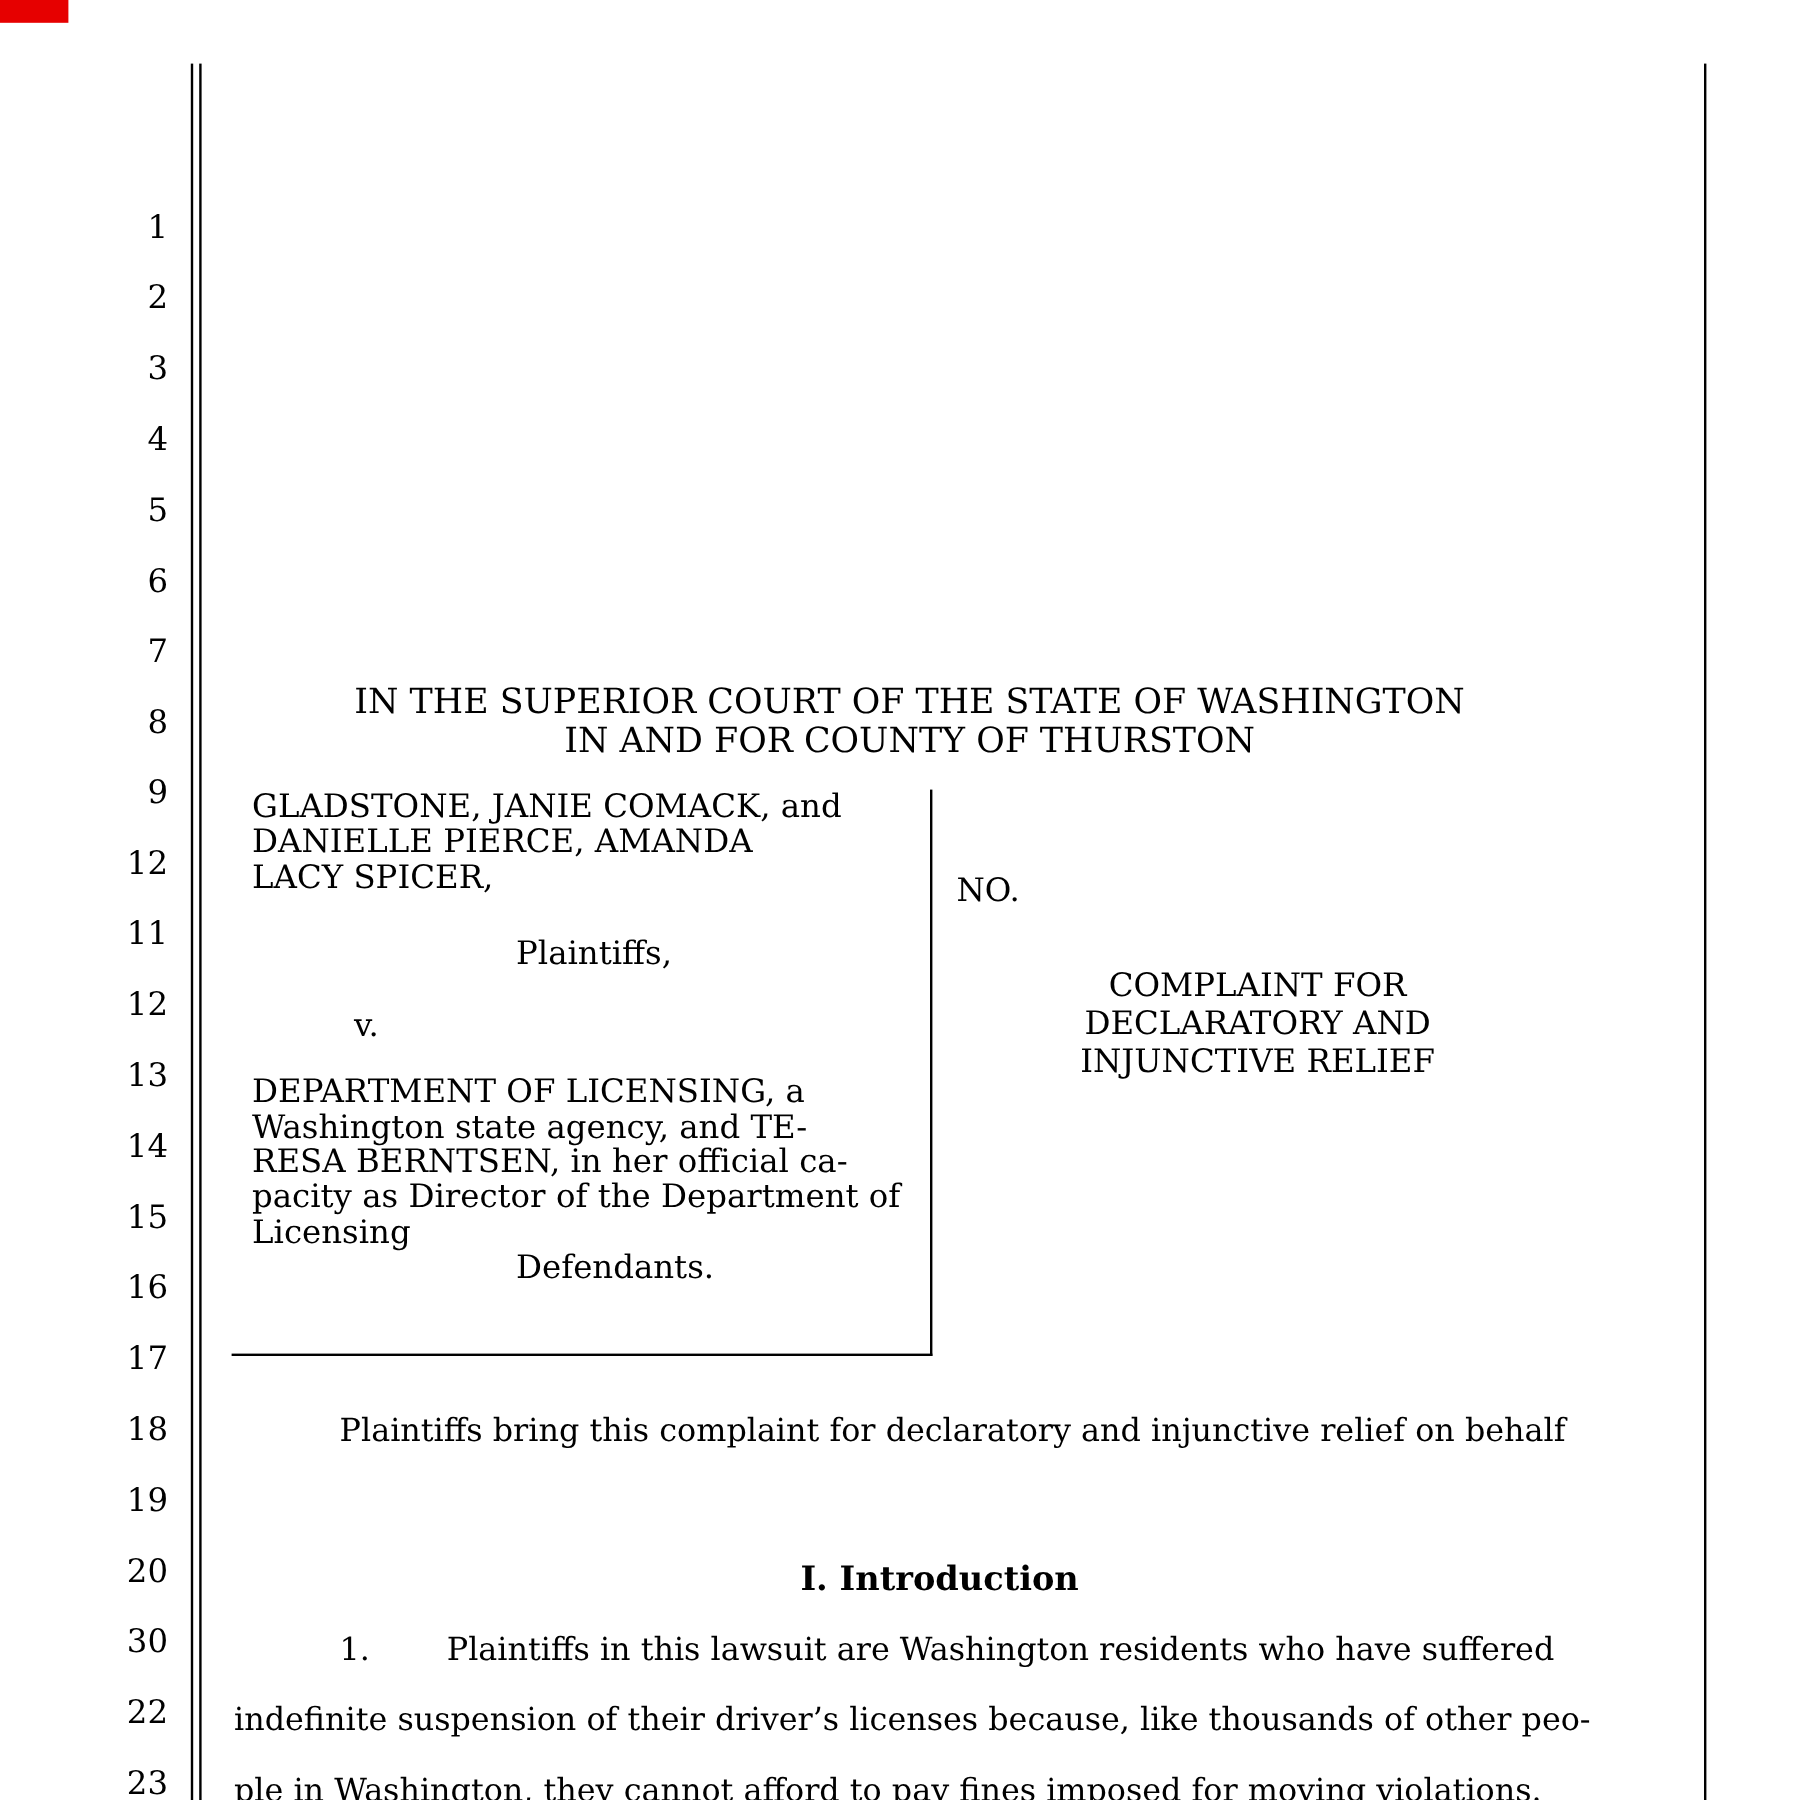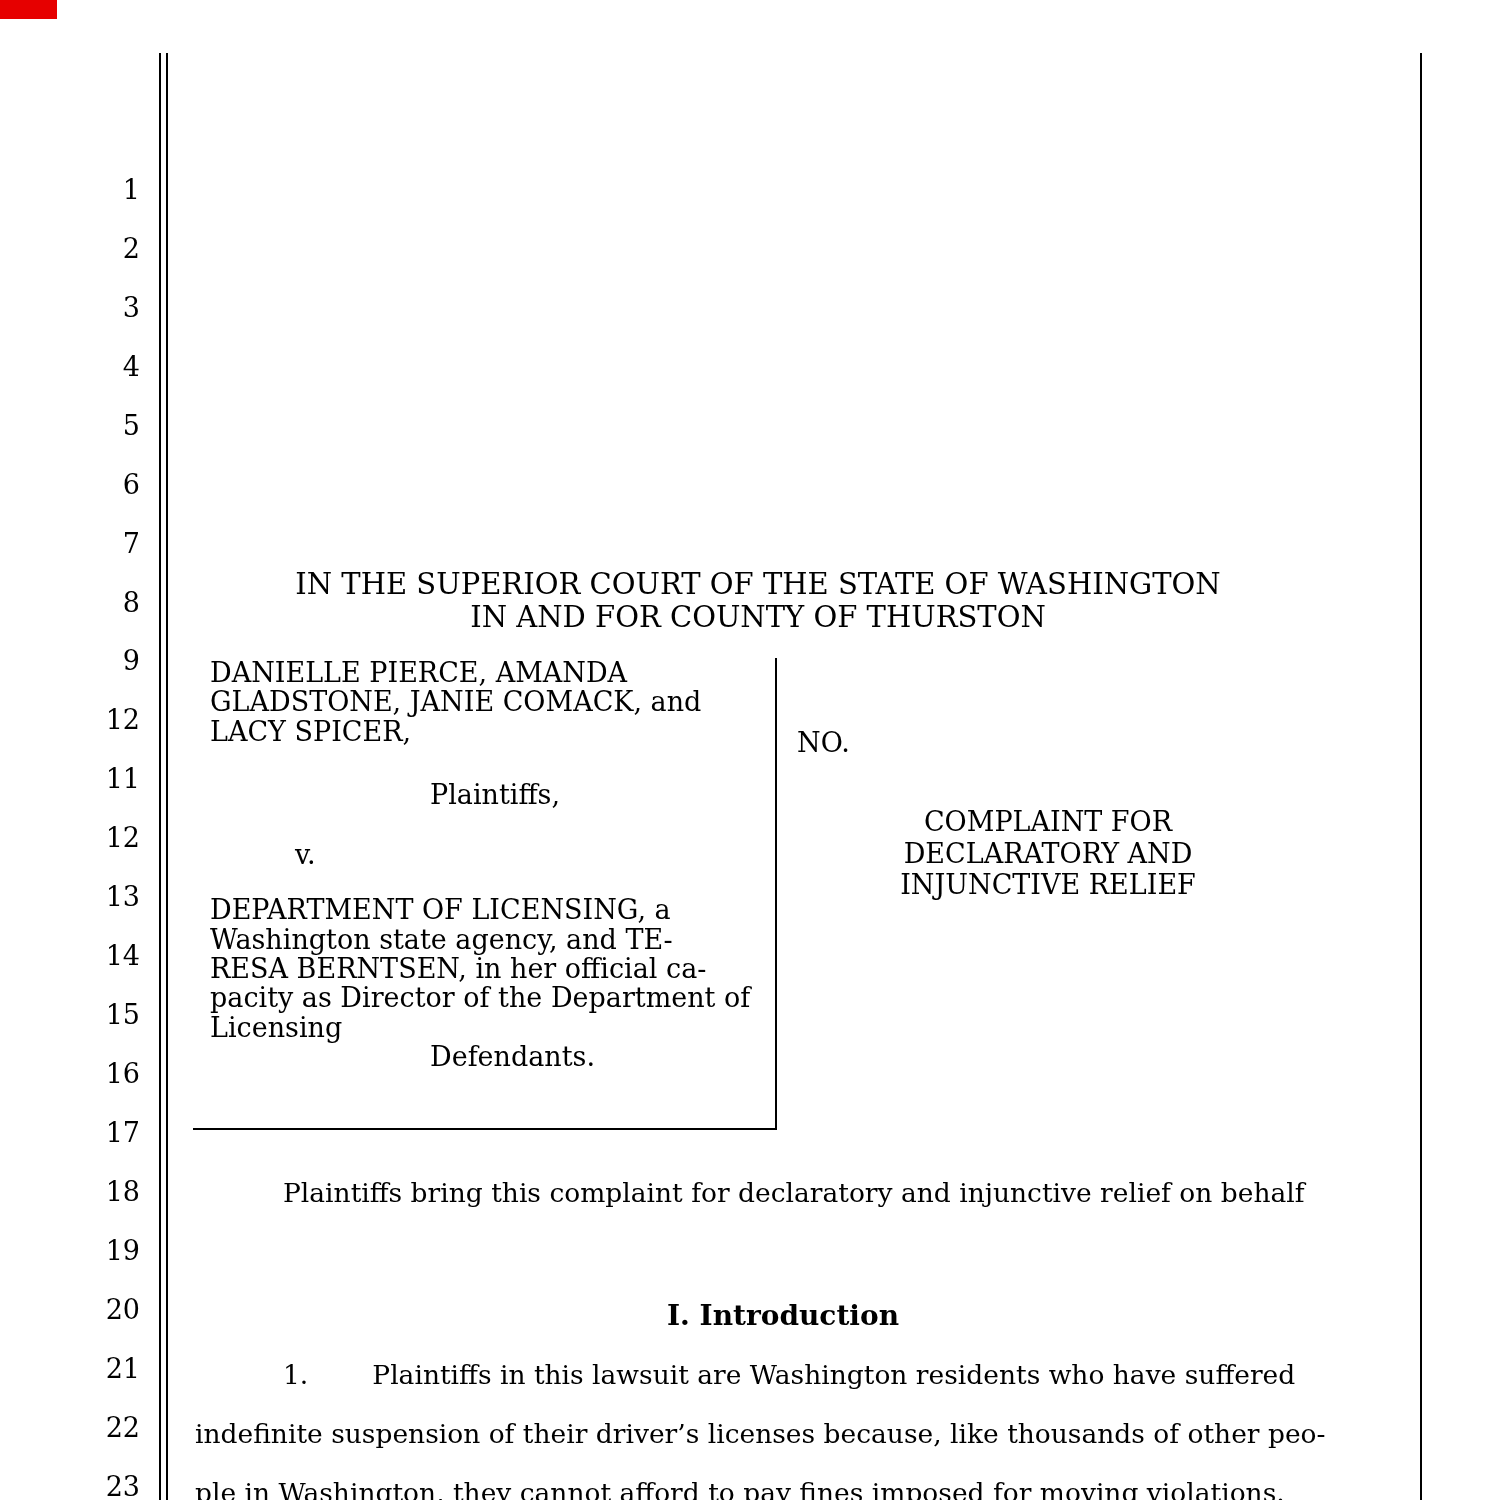--- a/index.html
+++ b/index.html
@@ -163,34 +163,34 @@
       <div class="ln-row">11</div>
       <div class="ln-row">12</div>
       <div class="ln-row">13</div>
       <div class="ln-row">14</div>
       <div class="ln-row">15</div>
       <div class="ln-row">16</div>
       <div class="ln-row">17</div>
       <div class="ln-row">18</div>
       <div class="ln-row">19</div>
       <div class="ln-row">20</div>
-      <div class="ln-row">21</div>
+      <div class="ln-row">30</div>
       <div class="ln-row">22</div>
       <div class="ln-row">23</div>
     </div>
 
   <div class="court-heading">
     <div>IN THE SUPERIOR COURT OF THE STATE OF WASHINGTON</div>
     <div>IN AND FOR COUNTY OF THURSTON</div>
   </div>
 
   <div class="caption-box">
     <div class="party-list">
+        <div class="cap-line">GLADSTONE, JANIE COMACK, and</div>
         <div class="cap-line">DANIELLE PIERCE, AMANDA</div>
-        <div class="cap-line">GLADSTONE, JANIE COMACK, and</div>
         <div class="cap-line">LACY SPICER,</div>
       </div>
     <div class="plaintiffs-label">Plaintiffs,</div>
     <div class="versus-label">v.</div>
     <div class="defendant-list">
         <div class="cap-line">DEPARTMENT OF LICENSING, a</div>
         <div class="cap-line">Washington state agency, and TE-</div>
         <div class="cap-line">RESA BERNTSEN, in her official ca-</div>
         <div class="cap-line">pacity as Director of the Department of</div>
         <div class="cap-line">Licensing</div>

